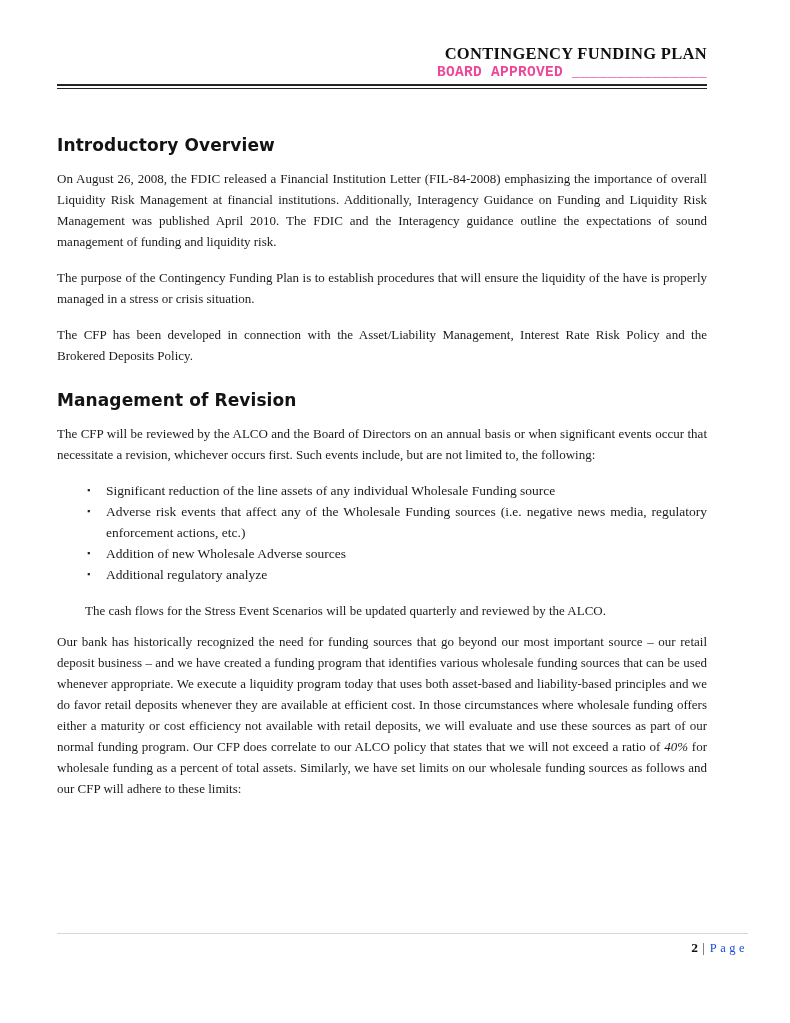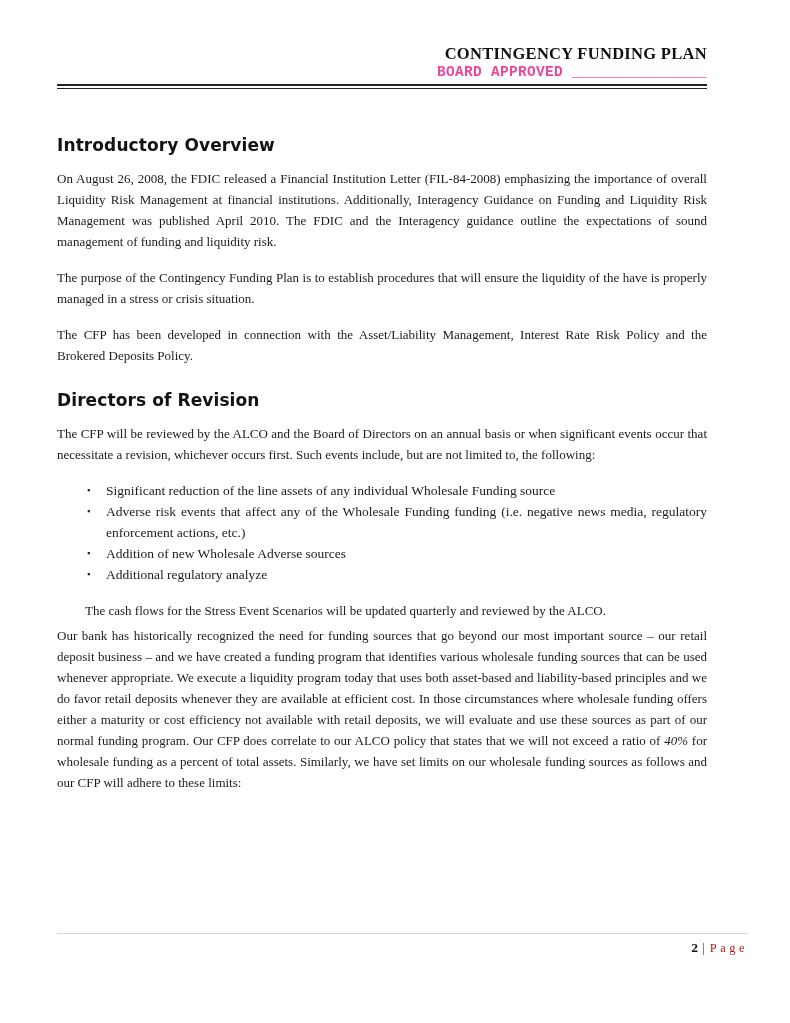--- a/index.html
+++ b/index.html
@@ -59,21 +59,21 @@
   
   p {
     margin: 0 0 15px 0;
     font-size: 13px;
     line-height: 21px;
     text-align: justify;
   }
   p.note {
     text-align: left;
     padding-left: 28px;
-    margin-bottom: 4px;
+    margin-bottom: 10px;
   }
   .ital {
     font-style: italic;
   }
   
   ul.bullets {
     list-style: none;
     margin: 0 0 15px 0;
     padding: 0 0 0 30px;
   }
@@ -113,21 +113,21 @@
   .f-num {
     font-weight: bold;
     color: #141414;
     margin-right: 4px;
   }
   .f-sep {
     color: #4a4a4a;
     margin-right: 5px;
   }
   .f-label {
-    color: #b91c1c;
+    color: #1d4ed8;
     letter-spacing: 3.5px;
     font-size: 12.5px;
   }
 </style>
 </head>
 <body>
 
 <div class="page">
   <div class="content">
 
@@ -137,31 +137,31 @@
       <div class="h-rule"></div>
     </header>
 
     <main>
 
       <h2 class="first">Introductory Overview</h2>
       <p>On August 26, 2008, the FDIC released a Financial Institution Letter (FIL-84-2008) emphasizing the importance of overall Liquidity Risk Management at financial institutions.  Additionally, Interagency Guidance on Funding and Liquidity Risk Management was published April 2010.  The FDIC and the Inter­agency guidance outline the expectations of sound management of funding and liquidity risk.</p>
       <p>The purpose of the Contingency Funding Plan is to establish procedures that will ensure the liquidity of the have is properly managed in a stress or crisis situation.</p>
       <p>The CFP has been developed in connection with the Asset/Liability Management, Interest Rate Risk Policy and the Brokered Deposits Policy.</p>
 
-      <h2>Directors of Revision</h2>
+      <h2>Management of Revision</h2>
       <p>The CFP will be reviewed by the ALCO and the Board of Directors on an annual basis or when significant events occur that necessitate a revision, whichever occurs first.  Such events include, but are not limited to, the following:</p>
 
       <ul class="bullets">
         <li>
           <span class="blt">▪</span>
           <span class="btext">Significant reduction of the line assets of any individual Wholesale Funding source</span>
         </li>
         <li>
           <span class="blt">▪</span>
-          <span class="btext">Adverse risk events that affect any of the Wholesale Funding funding (i.e. negative news media, regulatory enforcement actions, etc.)</span>
+          <span class="btext">Adverse risk events that affect any of the Wholesale Funding sources (i.e. negative news media, regulatory enforcement actions, etc.)</span>
         </li>
         <li>
           <span class="blt">▪</span>
           <span class="btext">Addition of new Wholesale Adverse sources</span>
         </li>
         <li>
           <span class="blt">▪</span>
           <span class="btext">Additional regulatory analyze</span>
         </li>
       </ul>

